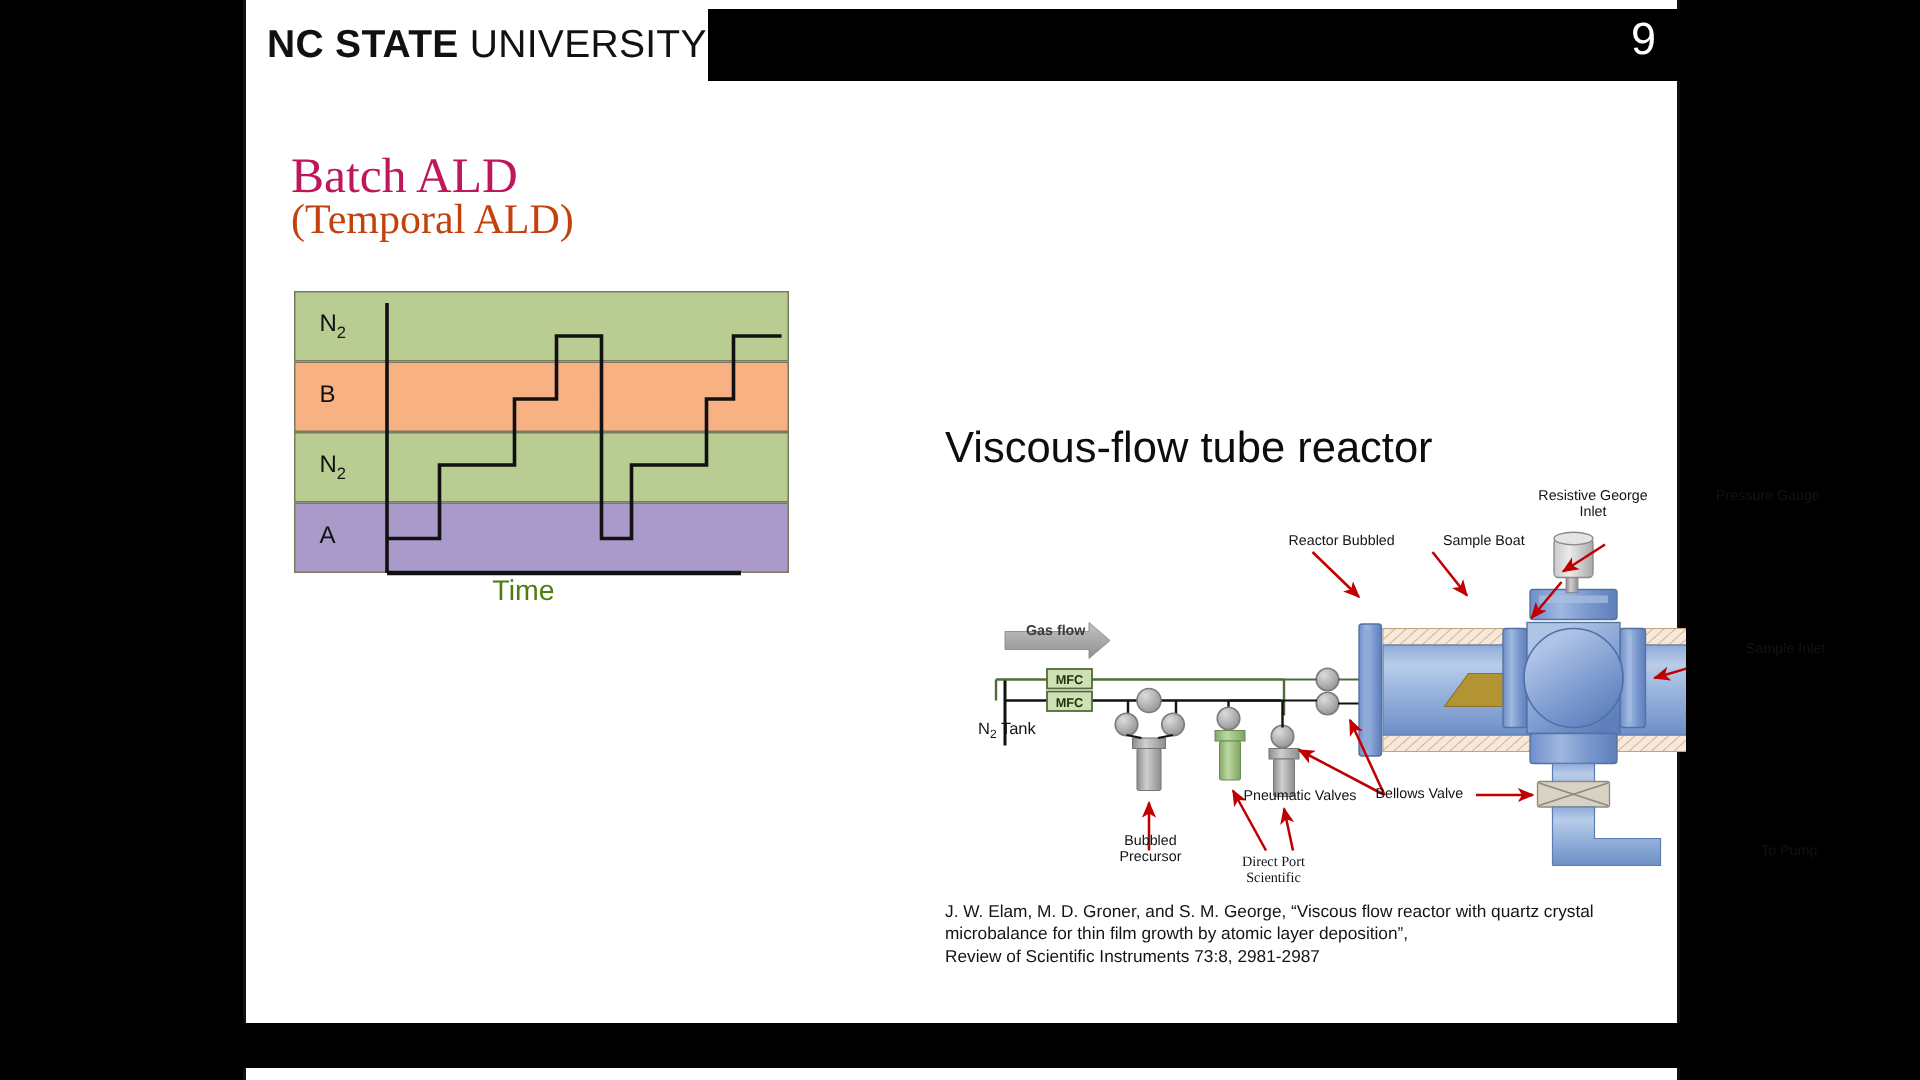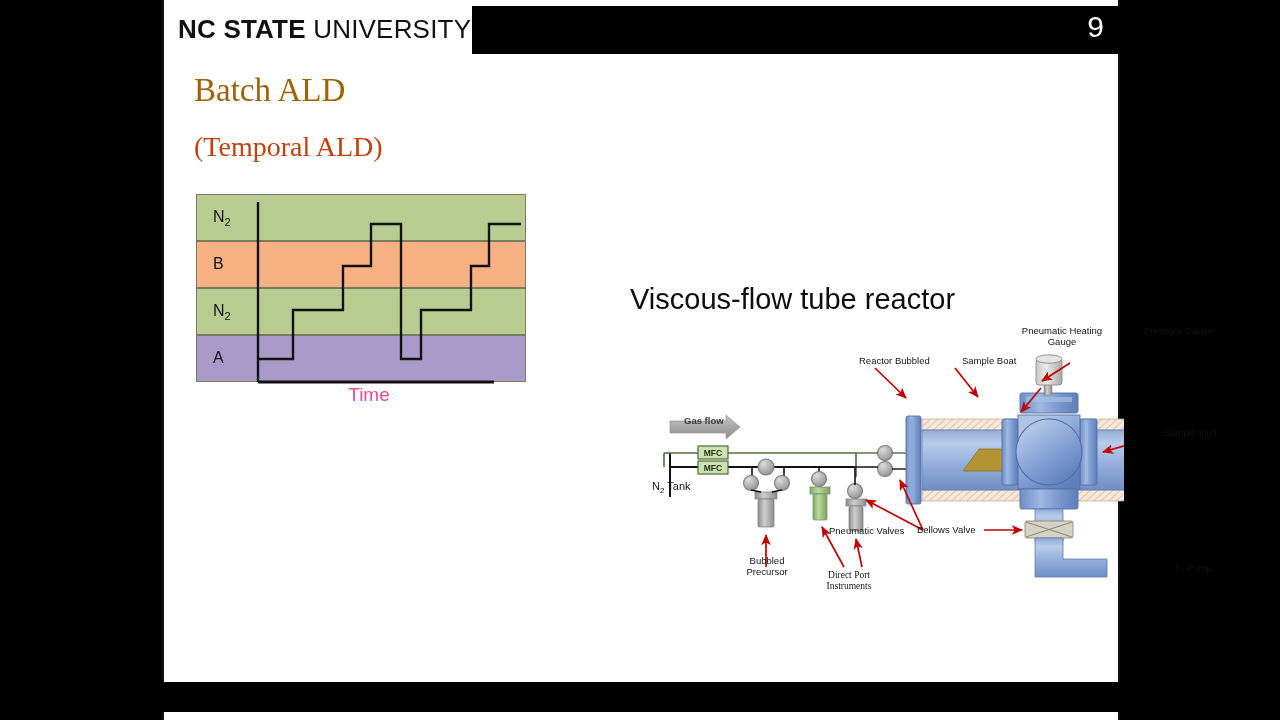--- a/index.html
+++ b/index.html
@@ -16,36 +16,36 @@
         white-space:nowrap;font-family:"Liberation Sans",sans-serif;}
   #logo .nc{font-weight:bold;}
   #logo .uni{font-weight:400;}
   #slide-number{position:absolute;right:14px;top:10px;color:#fff;font-size:30px;
         font-family:"Liberation Sans",sans-serif;}
 
   
   #footer-bar{position:absolute;left:-2px;top:682px;width:962px;height:30px;background:#000;}
 
   
-  #title-main{position:absolute;left:30px;top:72px;font-family:"Liberation Serif",serif;
-        font-size:33px;color:#a16207;}
+  #title-main{position:absolute;left:30px;top:100px;font-family:"Liberation Serif",serif;
+        font-size:33px;color:#be185d;}
   #title-sub{position:absolute;left:30px;top:131px;font-family:"Liberation Serif",serif;
         font-size:28px;color:#c2410c;}
   #reactor-title{position:absolute;left:466px;top:283px;font-size:29px;color:#0d0d0d;
         font-family:"Liberation Sans",sans-serif;}
 
   
   #timing{position:absolute;left:32px;top:194px;width:294px;height:188px;}
   .band{position:absolute;left:0;width:330px;box-sizing:border-box;border:1px solid #7a7a5e;}
   .band .blabel{position:absolute;left:16px;top:50%;transform:translateY(-50%);
         font-size:16px;color:#111;font-family:"Liberation Sans",sans-serif;}
   .band .blabel sub{font-size:11px;}
   #timing svg{position:absolute;left:0;top:0;}
-  #time-label{position:absolute;left:40px;top:384px;width:330px;text-align:center;
-        font-size:19px;color:#ec4899;font-family:"Liberation Sans",sans-serif;}
+  #time-label{position:absolute;left:20px;top:384px;width:330px;text-align:center;
+        font-size:19px;color:#4d7c0f;font-family:"Liberation Sans",sans-serif;}
 
   
   #reactor{position:absolute;left:310px;top:345px;width:650px;height:250px;}
   #reactor svg{position:absolute;left:0;top:0;}
 
   .anno{position:absolute;font-size:9.5px;color:#131313;line-height:11px;
         font-family:"Liberation Sans",sans-serif;white-space:nowrap;}
   .anno.ctr{text-align:center;}
 
   
@@ -278,39 +278,44 @@
 
       <div class="anno" style="left:178px;top:136px;font-size:11px;"><span>N</span><sub style="font-size:8px">2</sub><span> Tank</span></div>
 
       <div class="anno ctr" style="left:255px;top:210px;width:76px;">
         <div>Bubbled</div>
         <div>Precursor</div>
       </div>
 
       <div class="anno ctr" style="left:337px;top:225px;width:76px;font-family:Liberation Serif, serif;">
         <div>Direct Port</div>
-        <div>Instruments</div>
+        <div>Scientific</div>
       </div>
 
       <div class="anno" style="left:355px;top:180px;">Pneumatic Valves</div>
 
       <div class="anno" style="left:385px;top:10px;">Reactor Bubbled</div>
 
       <div class="anno" style="left:488px;top:10px;">Sample Boat</div>
 
       <div class="anno ctr" style="left:540px;top:-20px;width:96px;">
-        <div>Pneumatic Heating</div>
-        <div>Gauge</div>
+        <div>Resistive George</div>
+        <div>Inlet</div>
       </div>
 
       <div class="anno" style="left:670px;top:-20px;">Pressure Gauge</div>
 
       <div class="anno" style="left:690px;top:82px;">Sample Inlet</div>
 
       <div class="anno" style="left:443px;top:179px;">Bellows Valve</div>
 
       <div class="anno" style="left:700px;top:217px;">To Pump</div>
     </div>
 
+    <div id="citation">
+      <div>J. W. Elam, M. D. Groner, and S. M. George, “Viscous flow reactor with quartz crystal</div>
+      <div>microbalance for thin film growth by atomic layer deposition”,</div>
+      <div>Review of Scientific Instruments 73:8, 2981-2987</div>
+    </div>
 
     <div id="footer-bar"></div>
   </div>
 </div>
 
 </body></html>

